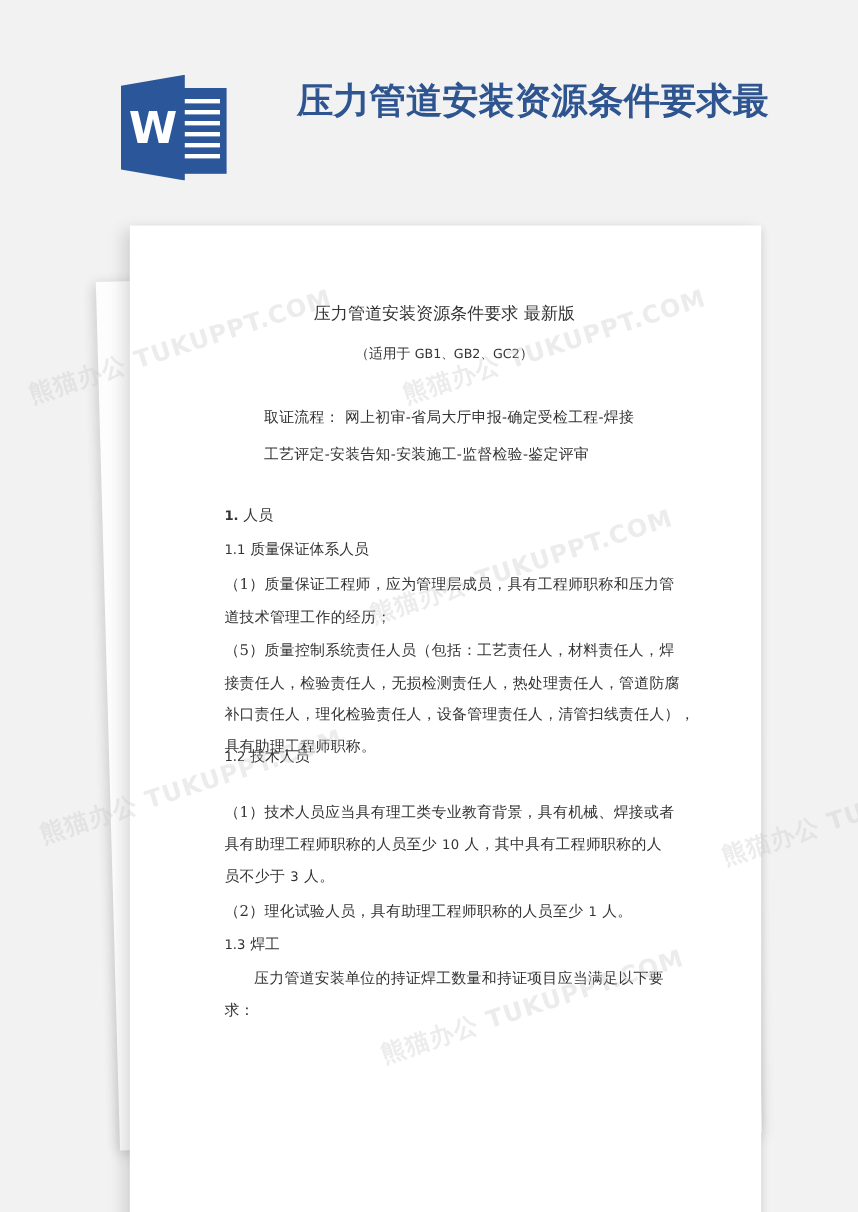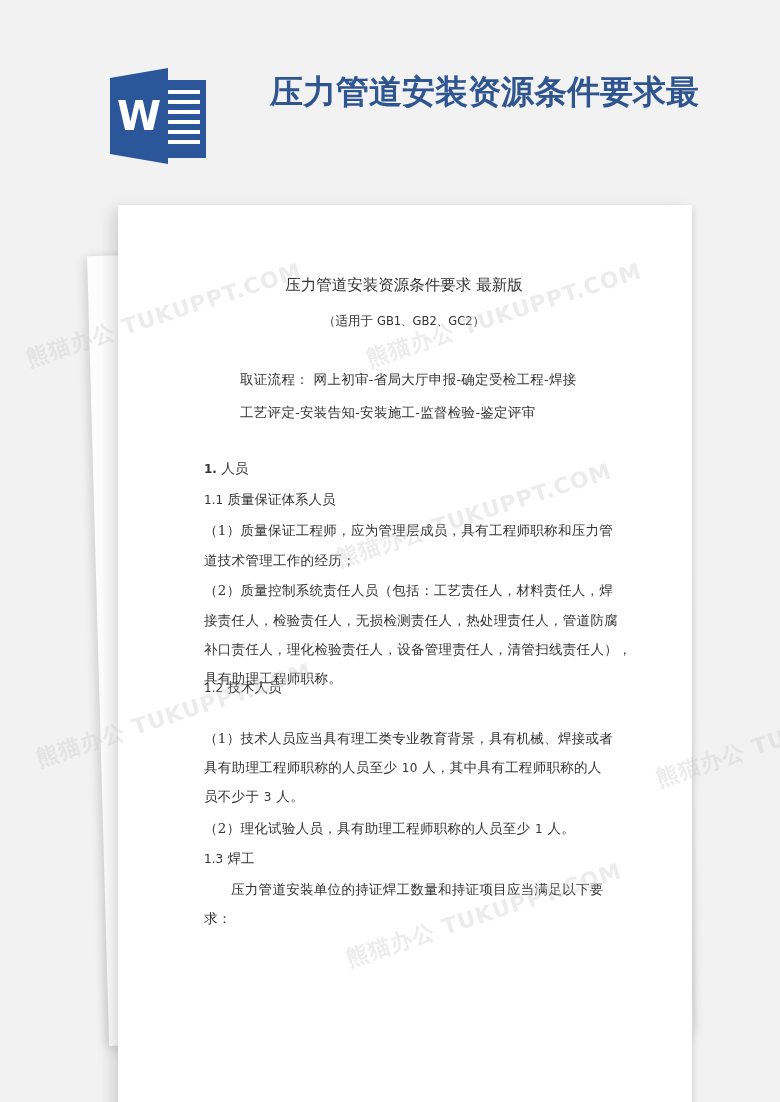--- a/index.html
+++ b/index.html
@@ -165,21 +165,21 @@
     </div>
 
     <div class="p-heading" style="top:216px;">
       <span class="num">1.1</span>
       <span>质量保证体系人员</span>
     </div>
 
     <div class="p-line" style="top:247px;">（1）质量保证工程师，应为管理层成员，具有工程师职称和压力管</div>
     <div class="p-line" style="top:277px;">道技术管理工作的经历；</div>
 
-    <div class="p-line" style="top:307px;">（2）质量控制系统责任人员（包括：工艺责任人，材料责任人，焊</div>
+    <div class="p-line" style="top:307px;">（5）质量控制系统责任人员（包括：工艺责任人，材料责任人，焊</div>
     <div class="p-line" style="top:337px;">接责任人，检验责任人，无损检测责任人，热处理责任人，管道防腐</div>
     <div class="p-line" style="top:366px;">补口责任人，理化检验责任人，设备管理责任人，清管扫线责任人），</div>
     <div class="p-line" style="top:395px;">具有助理工程师职称。</div>
 
     <div class="p-heading" style="top:404px;">
       <span class="num">1.2</span>
       <span>技术人员</span>
     </div>
 
     <div class="p-line" style="top:455px;">（1）技术人员应当具有理工类专业教育背景，具有机械、焊接或者</div>

